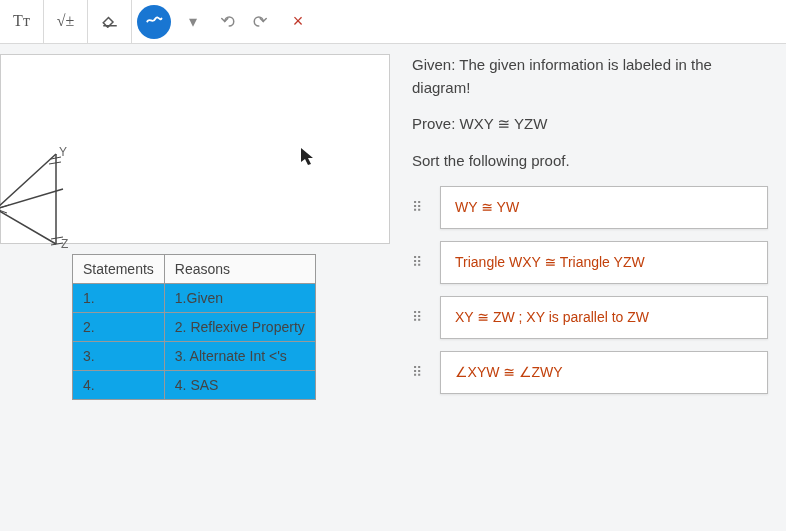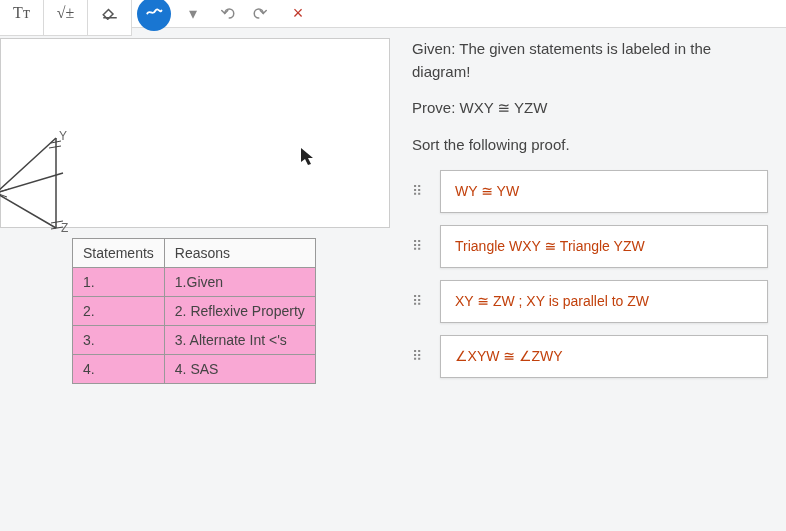--- a/index.html
+++ b/index.html
@@ -8,21 +8,21 @@
       background: #f4f5f6;
       color: #3a3a3a;
       width: 786px;
       height: 531px;
       overflow: hidden;
       position: relative;
     }
     .toolbar {
       display: flex;
       align-items: center;
-      height: 28px;
+      height: 44px;
       background: #fff;
       border-bottom: 1px solid #d9d9d9;
       padding: 0;
     }
     .tool-btn {
       width: 44px;
       height: 44px;
       border: 1px solid #d9d9d9;
       border-top: none;
       border-left: none;
@@ -77,21 +77,21 @@
       margin-left: 0;
       position: relative;
     }
     .diagram {
       position: absolute;
       left: -10px;
       bottom: -20px;
     }
     .proof-table {
       border-collapse: collapse;
-      background: #f9a8d4;
+      background: #0ea5e9;
       font-size: 14px;
       position: absolute;
       top: 210px;
       left: 72px;
     }
     .proof-table td, .proof-table th {
       border: 1px solid #999;
       padding: 6px 10px;
       text-align: left;
       font-weight: normal;
@@ -219,21 +219,21 @@
       </tr>
       <tr>
         <td>4.</td>
         <td>4. SAS</td>
       </tr>
     </tbody>
       </table>
   </div>
 
   <div class="right-pane">
-    <p class="given-line">Given: The given statements is labeled in the diagram!</p>
+    <p class="given-line">Given: The given information is labeled in the diagram!</p>
     <p>Prove:  WXY ≅ YZW</p>
     <p>Sort the following proof.</p>
 
     <div class="sort-item">
       <div class="drag-handle">⠿</div>
       <div class="sort-box">WY ≅ YW</div>
     </div>
     <div class="sort-item">
       <div class="drag-handle">⠿</div>
       <div class="sort-box">Triangle WXY ≅ Triangle YZW</div>

